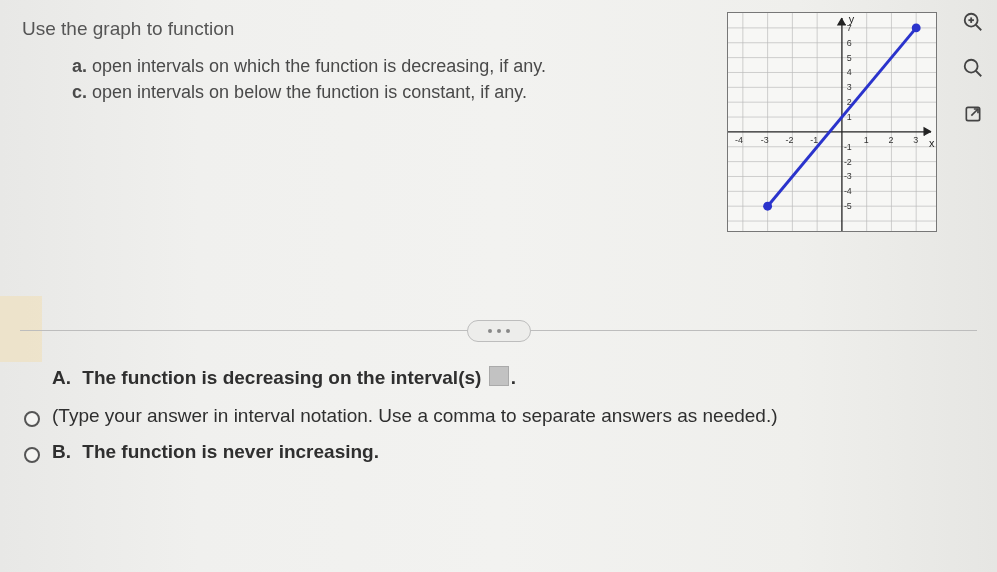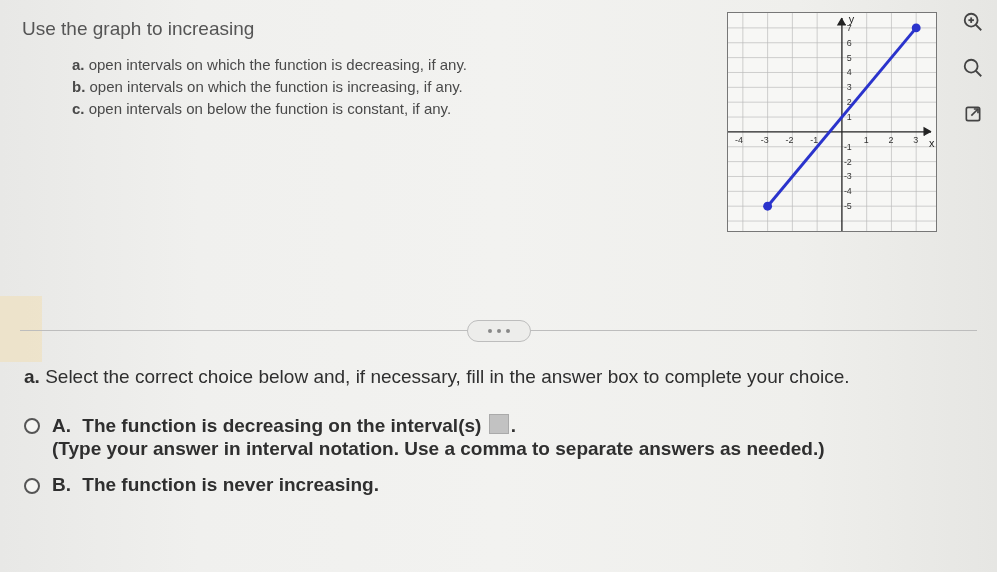--- a/index.html
+++ b/index.html
@@ -8,21 +8,21 @@
   height: 572px;
   background: linear-gradient(to right, #e8e8e6 0%, #f0f0ee 20%, #f2f2f0 50%, #efefec 80%, #e6e6e3 100%);
   font-family: Arial, Helvetica, sans-serif;
   color: #3a3a3a;
   position: relative;
   overflow: hidden;
 }
 .page { position: relative; width: 100%; height: 100%; padding: 18px 0 0 22px; }
 .prompt-block { width: 680px; }
 .lead { font-size: 19px; color: #555; font-weight: 500; margin-bottom: 14px; }
-.sub { margin-left: 50px; font-size: 15px; color: #4a4a4a; line-height: 1.4; }
+.sub { margin-left: 50px; font-size: 18px; color: #4a4a4a; line-height: 1.4; }
 .sub .item { margin-bottom: 1px; }
 .item b { font-weight: 700; }
 
 .graph-wrap {
   position: absolute;
   top: 12px;
   right: 60px;
 }
 .graph {
   border: 1px solid #777;
@@ -88,67 +88,63 @@
 .answer-area {
   position: absolute;
   top: 366px;
   left: 24px;
   right: 6px;
   font-size: 19px;
   color: #2f2f2f;
 }
 .answer-area .instr { margin-bottom: 26px; font-weight: 600; }
 .answer-area .instr .plain { font-weight: 400; }
-.opt { display: flex; align-items: flex-start; margin-bottom: 14px; }
+.opt { display: flex; align-items: flex-end; margin-bottom: 14px; }
 .radio {
   width: 16px; height: 16px; border: 2px solid #555; border-radius: 50%; flex: 0 0 auto;
   margin-top: 4px; margin-right: 12px;
   background: #f4f4f2;
 }
 .opt .content { flex: 1; }
 .opt .lbl { font-weight: 700; margin-right: 6px; }
 .opt .txt { font-weight: 700; }
 .answer-box {
   display: inline-block;
   width: 20px;
   height: 20px;
   background: #c2c2c2;
   border: 1px solid #aaa;
   vertical-align: -2px;
   margin: 0 2px;
 }
-.hint { font-weight: 700; margin-top: 1px; }
+.hint { font-weight: 400; margin-top: 16px; }
 
 .highlight-strip {
   position: absolute;
   left: 0;
   top: 296px;
   width: 42px;
   height: 66px;
   background: #f0dfb4;
   opacity: 0.55;
 }
 </style>
 </head>
 <body>
 
 <div class="page">
 
   <div class="highlight-strip"></div>
 
   <div class="prompt-block">
-    <div class="lead">Use the graph to increasing</div>
+    <div class="lead">Use the graph to function</div>
     <div class="sub">
       <div class="item">
         <b>a.</b>
         <span>open intervals on which the function is decreasing, if any.</span>
-      </div>
-      <div class="item">
-        <b>b.</b>
-        <span>open intervals on which the function is increasing, if any.</span>
       </div>
       <div class="item">
         <b>c.</b>
         <span>open intervals on below the function is constant, if any.</span>
       </div>
     </div>
   </div>
 
   <div class="graph-wrap">
     <svg class="graph" width="210" height="220" viewBox="0 0 210 220">
@@ -236,23 +232,20 @@
 
   <div class="sep">
     <div class="sep-pill">
       <span></span>
         <span></span>
         <span></span>
     </div>
   </div>
 
   <div class="answer-area">
-    <div class="instr">
-      <span>a.</span><span class="plain"> Select the correct choice below and, if necessary, fill in the answer box to complete your choice.</span>
-    </div>
 
     <div class="opt">
       <div class="radio"></div>
       <div class="content">
         <span class="lbl">A.</span>
         <span class="txt">The function is decreasing on the interval(s) </span>
         <span class="answer-box"></span><span class="txt">.</span>
         <div class="hint">(Type your answer in interval notation. Use a comma to separate answers as needed.)</div>
       </div>
     </div>

